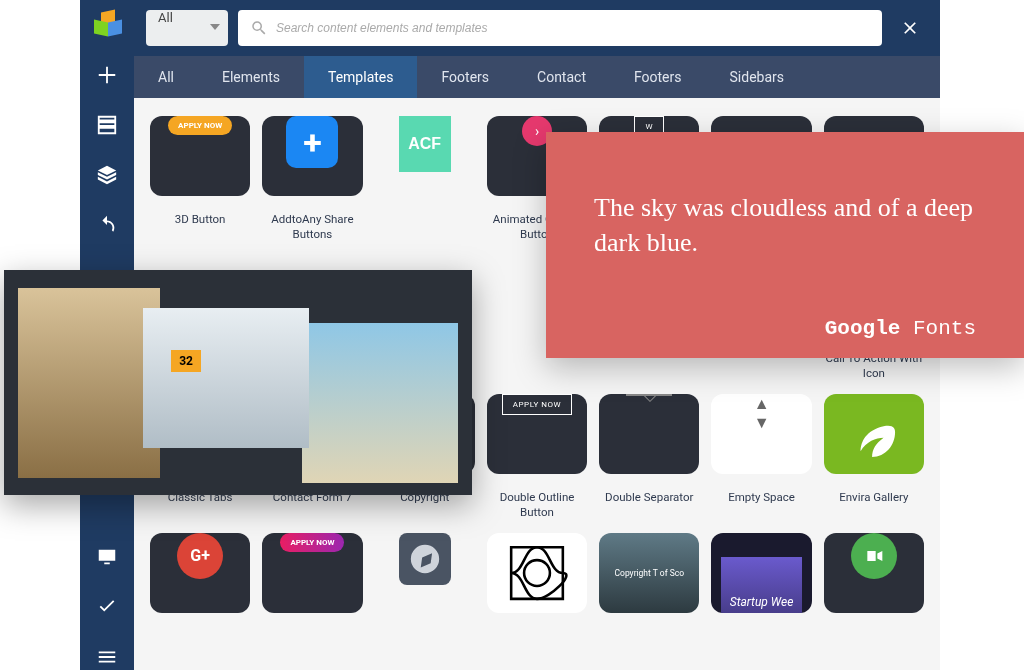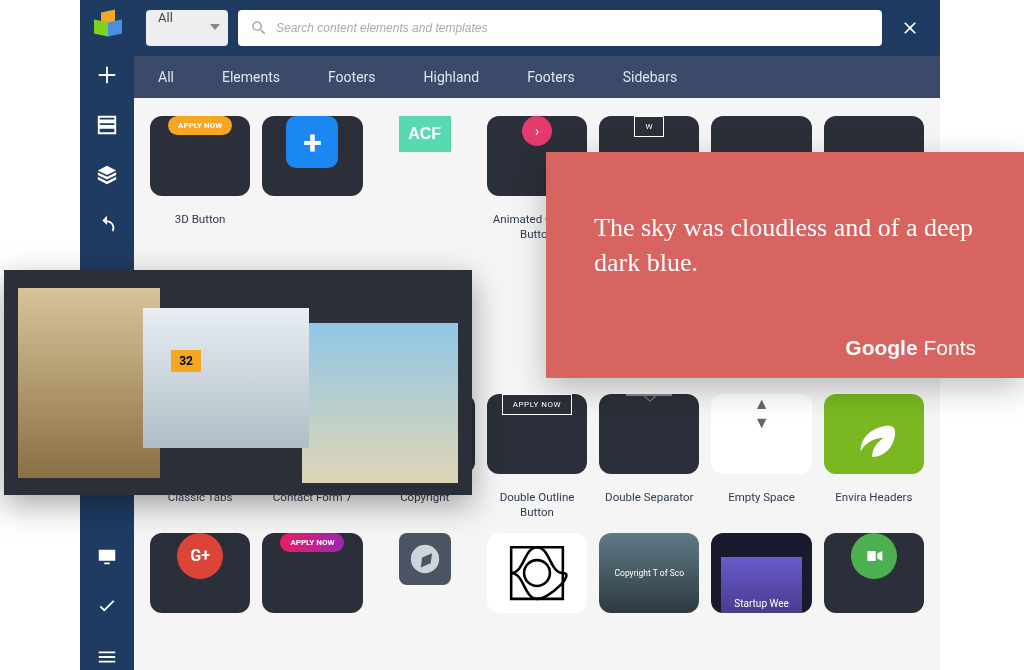--- a/index.html
+++ b/index.html
@@ -53,36 +53,36 @@
 }
 .grid { display:grid; grid-template-columns: repeat(7, 1fr); gap:14px 12px;}
 .card { display:flex; flex-direction:column; align-items:center; cursor:pointer;}
 .thumb { width:100%; aspect-ratio:1.25/1; background:#2b2f39; border-radius:12px; display:flex; align-items:flex-start; justify-content:center; position:relative; overflow:hidden;}
 .card-label { font-size:11.5px; color:#2f3a4f; text-align:center; margin-top:16px; line-height:1.25; min-height:28px;}
 
 .pill { padding:5px 10px; font-size:8px; font-weight:700; color:#fff; border-radius:999px;}
 .pill.orange { background:#f5a623;}
 .pill.magenta { background:linear-gradient(90deg,#e91e63,#9c27b0);}
 .sq-blue { width:52px; height:52px; background:#1b87f3; border-radius:10px; display:flex; align-items:center; justify-content:center; color:#fff; font-size:34px; font-weight:700;}
-.acf { width:52px;height:36px;background:#59d9b1;display:flex;align-items:center;justify-content:center;color:#fff;font-weight:800;font-size:16px;font-family:Arial;}
+.acf { width:52px;height:56px;background:#59d9b1;display:flex;align-items:center;justify-content:center;color:#fff;font-weight:800;font-size:16px;font-family:Arial;}
 .chev-circle { width:30px;height:30px;border-radius:50%;background:#e6396e;display:flex;align-items:center;justify-content:center;color:#fff;font-size:14px;}
 .outline-btn { border:1px solid #fff; color:#fff; font-size:8px; padding:5px 10px; letter-spacing:.5px;}
 .dbl-line { width:46px; height:2px; background:#888; position:relative;}
 .dbl-line::after { content:""; position:absolute; width:8px;height:8px;border:1px solid #888; transform:rotate(45deg); left:19px; top:-4px;}
 .empty-arrows { display:flex; flex-direction:column; gap:8px; color:#666;}
 .leaf { width:100%;height:100%;background:#7ab821;display:flex;align-items:center;justify-content:center;}
 .leaf svg { width:46px;height:46px;fill:#fff;}
 .gplus { width:46px;height:46px;border-radius:50%;background:#db4437;color:#fff;display:flex;align-items:center;justify-content:center;font-weight:700;font-size:16px;}
 .grav { width:52px;height:52px;background:#4a5463;border-radius:8px;display:flex;align-items:center;justify-content:center;}
 .grav svg{fill:#cfd4db;width:34px;height:34px;}
 .ornate { width:100%;height:100%;background:#fff;display:flex;align-items:center;justify-content:center;}
 .highland { width:100%;height:100%;background:linear-gradient(#5f7a86,#2d3a40);display:flex;align-items:center;justify-content:center;color:#fff;font-size:8.5px;text-align:center;}
 .startup { width:100%;height:100%;background:#1a1a2e;display:flex;align-items:flex-end;justify-content:center;}
 .startup-inner { width:80%;height:70%;background:linear-gradient(#6a5acd,#483d8b);position:relative;}
-.startup-text { position:absolute; bottom:4px; width:100%; text-align:center; color:#fff; font-size:10px;}
+.startup-text { position:absolute; bottom:4px; width:100%; text-align:center; color:#fff; font-size:12px;font-style:italic;}
 .vid-circle { width:46px;height:46px;border-radius:50%;background:#4caf50;display:flex;align-items:center;justify-content:center;}
 .vid-circle svg{fill:#fff;width:20px;height:20px;}
 .cf7 { width:100%;height:100%;background:#3498db;display:flex;align-items:flex-end;}
 .cf7-bar { height:20%;background:#1f6aa5;width:100%;}
 .copyright-thumb { width:100%;height:100%;background:#2b2f39;display:flex;align-items:flex-end;justify-content:flex-start;padding:6px;color:#888;font-size:6.5px;}
 
 
 .carousel {
   position:absolute; left:4px; top:270px; width:468px; height:225px;
   background:#2b3038; box-shadow:0 10px 30px rgba(0,0,0,.35); z-index:10;
@@ -95,24 +95,23 @@
 .carousel .img3 { height:160px; width:165px; margin-left:-25px; margin-top:40px; background:linear-gradient(180deg,#8fc7e6,#e0d5b5);}
 .carousel .img3::after { content:""; position:absolute; }
 
 
 .gfonts {
   position:absolute; left:546px; top:132px; width:478px; height:226px;
   background:#d86461; color:#fff; z-index:12;
   padding:58px 48px 18px 48px; box-shadow:0 10px 30px rgba(0,0,0,.25);
   display:flex; flex-direction:column; justify-content:space-between;
   font-family: Georgia, 'Times New Roman', serif;
-  margin-top: 20px;
 }
 .gfonts-text { font-size:26px; line-height:1.35; }
-.gfonts-logo { align-self:flex-end; font-family:Liberation Sans, sans-serif; font-size:21px;}
+.gfonts-logo { align-self:flex-end; font-family:Liberation Mono, monospace; font-size:21px;}
 .gfonts-logo b { font-weight:700;}
 </style>
 </head>
 <body>
 
 <div class="sidebar">
   <div class="sidebar-item">
     <div class="logo-cube">
         <span class="a"></span>
         <span class="b"></span>
@@ -171,39 +170,41 @@
   <div class="close-btn">
     <svg width="20" height="20" viewBox="0 0 24 24" fill="#fff">
         <path d="M19 6.4L17.6 5 12 10.6 6.4 5 5 6.4 10.6 12 5 17.6 6.4 19 12 13.4 17.6 19 19 17.6 13.4 12z"></path>
       </svg>
   </div>
 </div>
 
 <div class="tabbar">
   <div class="tab">All</div>
   <div class="tab">Elements</div>
+  <div class="tab active">Templates</div>
   <div class="tab">Footers</div>
-  <div class="tab">Highland</div>
+  <div class="tab">Contact</div>
   <div class="tab">Footers</div>
   <div class="tab">Sidebars</div>
 </div>
 
 <div class="content">
   <div class="grid">
 
     <div class="card">
       <div class="thumb">
           <span class="pill orange">APPLY NOW</span>
         </div>
       <div class="card-label">3D Button</div>
     </div>
     <div class="card">
       <div class="thumb">
           <div class="sq-blue">+</div>
         </div>
+      <div class="card-label">AddtoAny Share Buttons</div>
     </div>
     <div class="card">
       <div class="thumb" style="background:transparent;">
           <div class="acf">ACF</div>
         </div>
     </div>
     <div class="card">
       <div class="thumb">
           <div class="chev-circle">›</div>
         </div>
@@ -266,21 +267,21 @@
       <div class="card-label">Empty Space</div>
     </div>
     <div class="card">
       <div class="thumb">
           <div class="leaf">
             <svg viewBox="0 0 24 24">
               <path d="M17 8C8 10 5 16 5 21c3-5 8-7 12-7-4 3-6 6-6 10 7 0 12-6 12-13 0-2-1-4-6-3z"></path>
             </svg>
           </div>
         </div>
-      <div class="card-label">Envira Headers</div>
+      <div class="card-label">Envira Gallery</div>
     </div>
 
     <div class="card">
       <div class="thumb">
           <div class="gplus">G+</div>
         </div>
       <div class="card-label"></div>
     </div>
     <div class="card">
       <div class="thumb">

